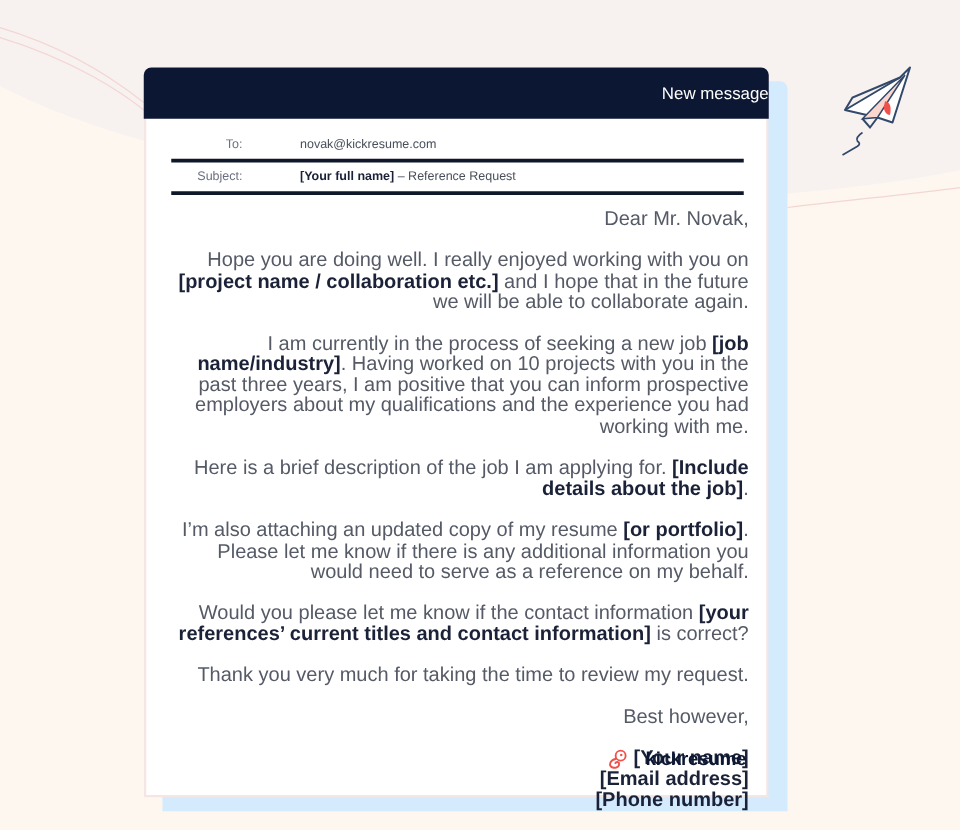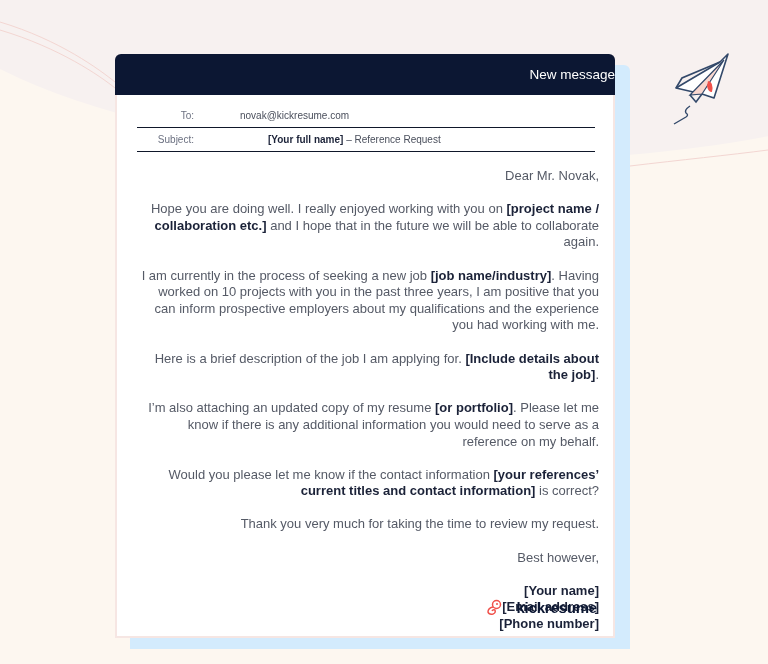--- a/index.html
+++ b/index.html
@@ -23,28 +23,28 @@
       box-sizing: border-box; border-radius: 6px 6px 0 0; text-align: right;
     }
     .card-header {
       position: absolute; left: -2px; top: 0; width: 500px; height: 41px;
       background: #0c1733; border-radius: 6px 6px 0 0;
       color: #ffffff; font-size: 13.5px; line-height: 41px; padding-left: 22px; box-sizing: border-box;
     }
     .fields { position: absolute; left: 20px; top: 50px; width: 458px; }
     .field-row {
       display: flex; align-items: center; height: 23px;
-      border-bottom: 1px solid #0f172a; font-size: 10px; color: #4a4f5c;
+      border-bottom: 3px solid #0f172a; font-size: 10px; color: #4a4f5c;
     }
     .field-label { width: 57px; color: #6b7080; }
     .field-value { color: #4a4f5c; padding-left: 46px; }
-    .field-value b { color: #1b2238; margin-left: 28px; }
+    .field-value b { color: #1b2238; }
     .body-text {
       position: absolute; left: 20px; top: 114px; width: 462px;
-      font-size: 13px; line-height: 16.6px; color: #555a66;
+      font-size: 16px; line-height: 16.6px; color: #555a66;
     }
     .body-text p { margin: 0 0 16.6px 0; }
     .body-text b { color: #1b2238; }
     .sig { color: #1b2238; font-weight: bold; margin-left: 21px; }
     .logo {
       position: absolute; right: 16px; bottom: 20px; display: flex; align-items: center; gap: 13px;
       font-weight: bold; font-size: 15px; color: #0c1733; letter-spacing: -0.2px;
     }
     .plane { position: absolute; left: 668px; top: 50px; width: 70px; height: 78px; }
   </style>

